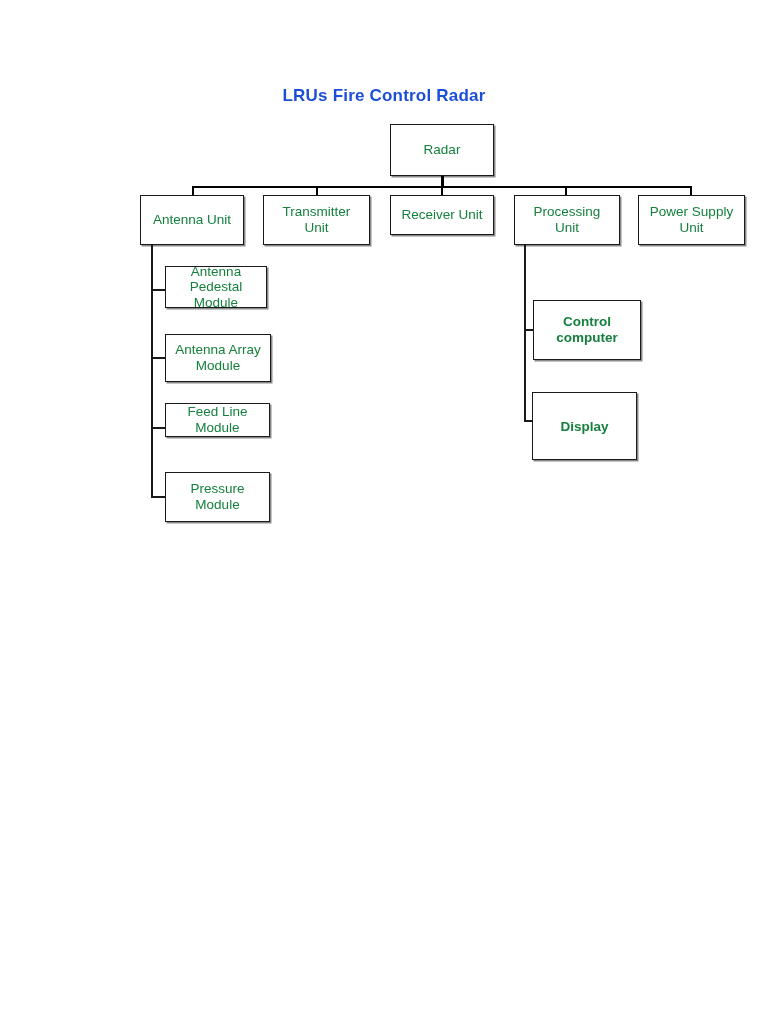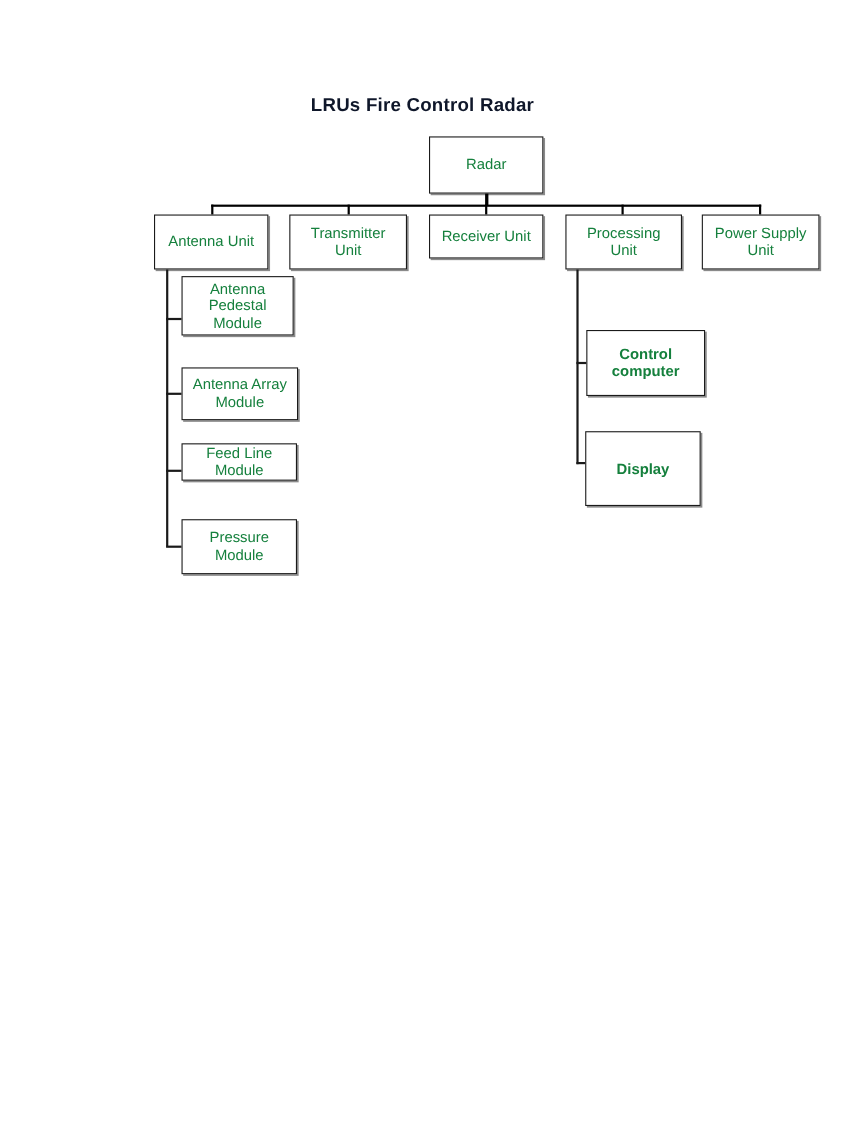--- a/index.html
+++ b/index.html
@@ -16,21 +16,21 @@
     font-family: "Liberation Sans", sans-serif;
   }
   #diagram-title {
     position: absolute;
     left: 0;
     top: 86px;
     width: 768px;
     text-align: center;
     font-size: 17px;
     font-weight: bold;
-    color: #0f172a;
+    color: #1d4ed8;
     letter-spacing: 0.2px;
   }
   .node {
     position: absolute;
     box-sizing: border-box;
     background: #ffffff;
     border: 1.5px solid #1a1a1a;
     box-shadow: 1.5px 1.5px 0 0 #8a8a8a;
     display: flex;
     align-items: center;
@@ -109,21 +109,21 @@
 Unit</span>
   </div>
 
   <div class="conn spine" style="left:151px; top:245px; height:252px;"></div>
 
   <div class="conn stub" style="left:151px; top:289px; width:15px;"></div>
   <div class="conn stub" style="left:151px; top:357px; width:15px;"></div>
   <div class="conn stub" style="left:151px; top:427px; width:15px;"></div>
   <div class="conn stub" style="left:151px; top:496px; width:15px;"></div>
 
-  <div class="node" style="left:165px; top:251px; width:102px; height:54px;">
+  <div class="node" style="left:165px; top:266px; width:102px; height:42px;">
     <span class="node-label">Antenna
 Pedestal
 Module</span>
   </div>
 
   <div class="node" style="left:165px; top:334px; width:106px; height:48px;">
     <span class="node-label">Antenna Array
 Module</span>
   </div>
 

